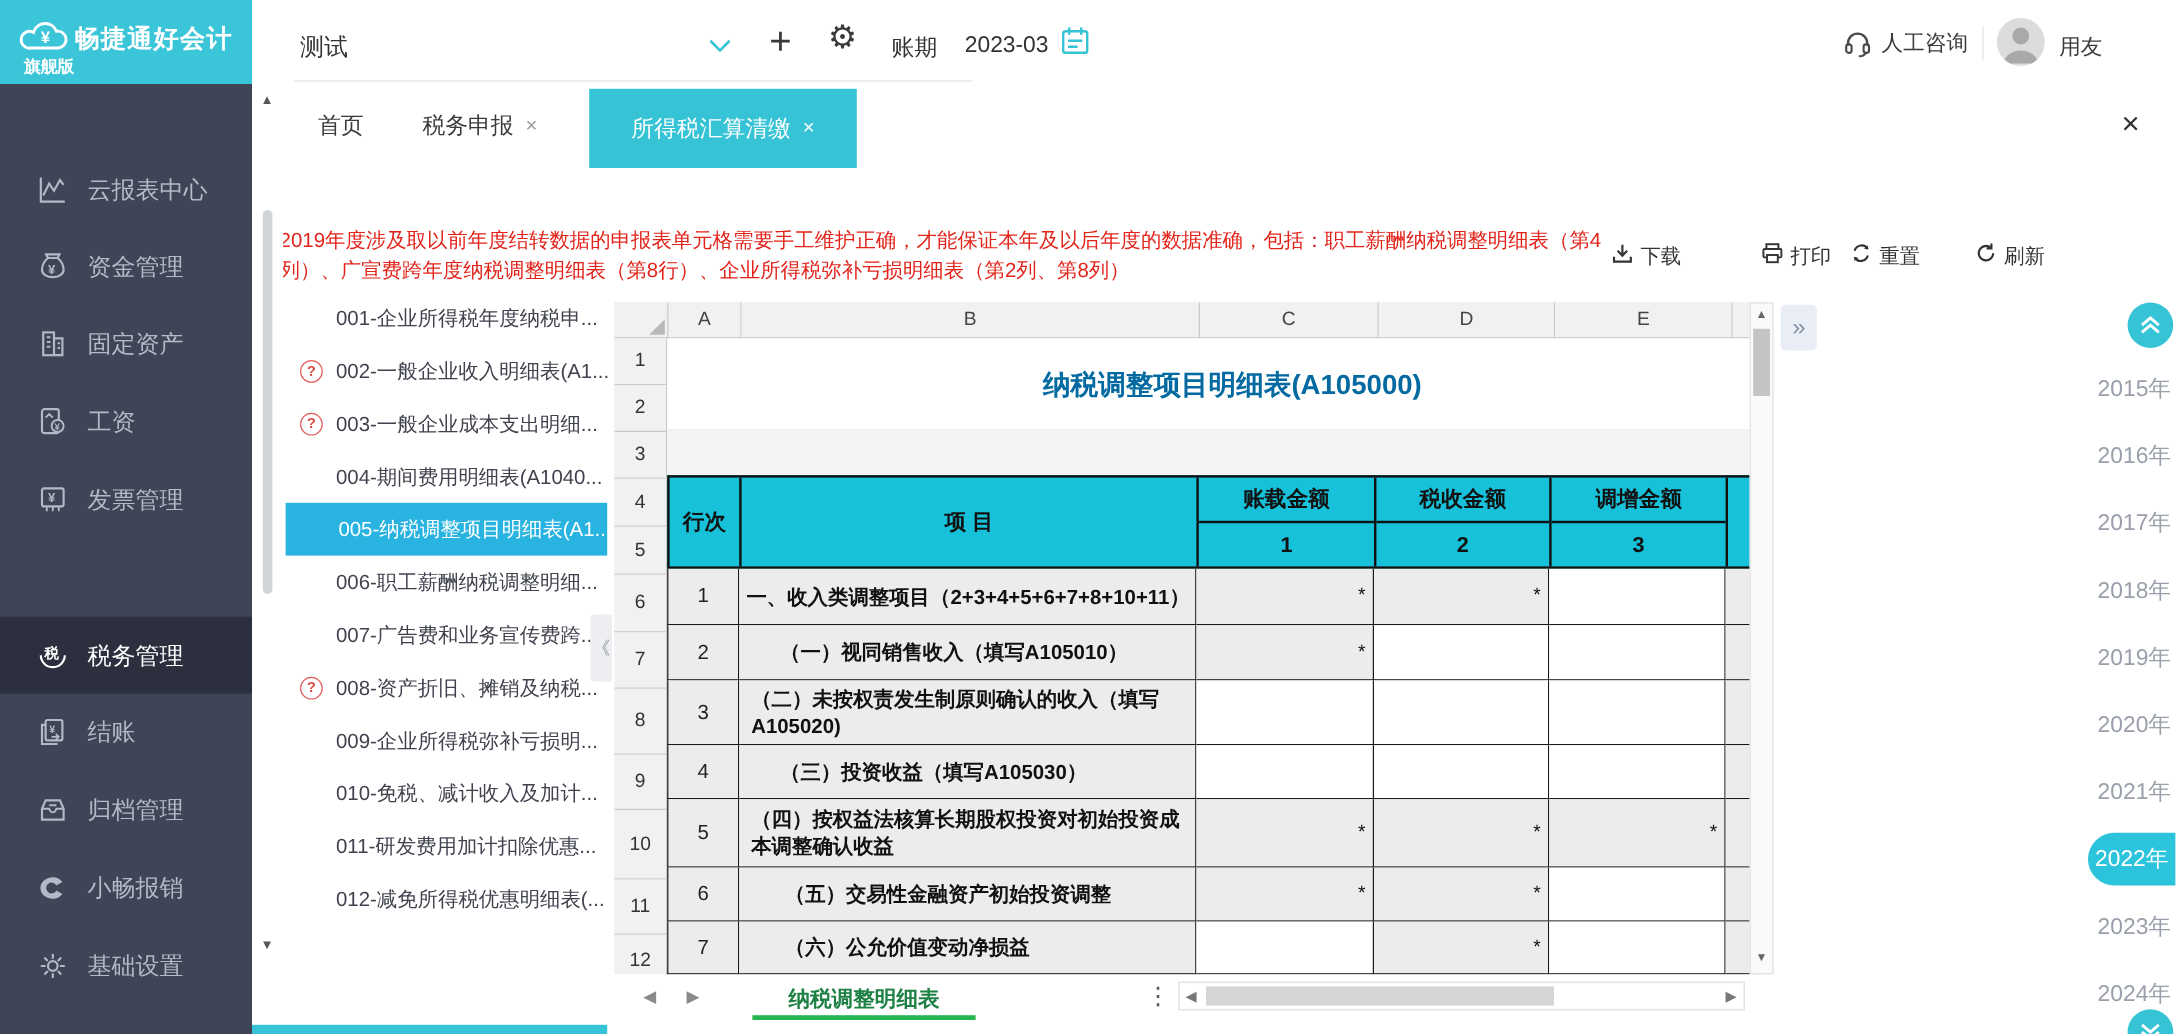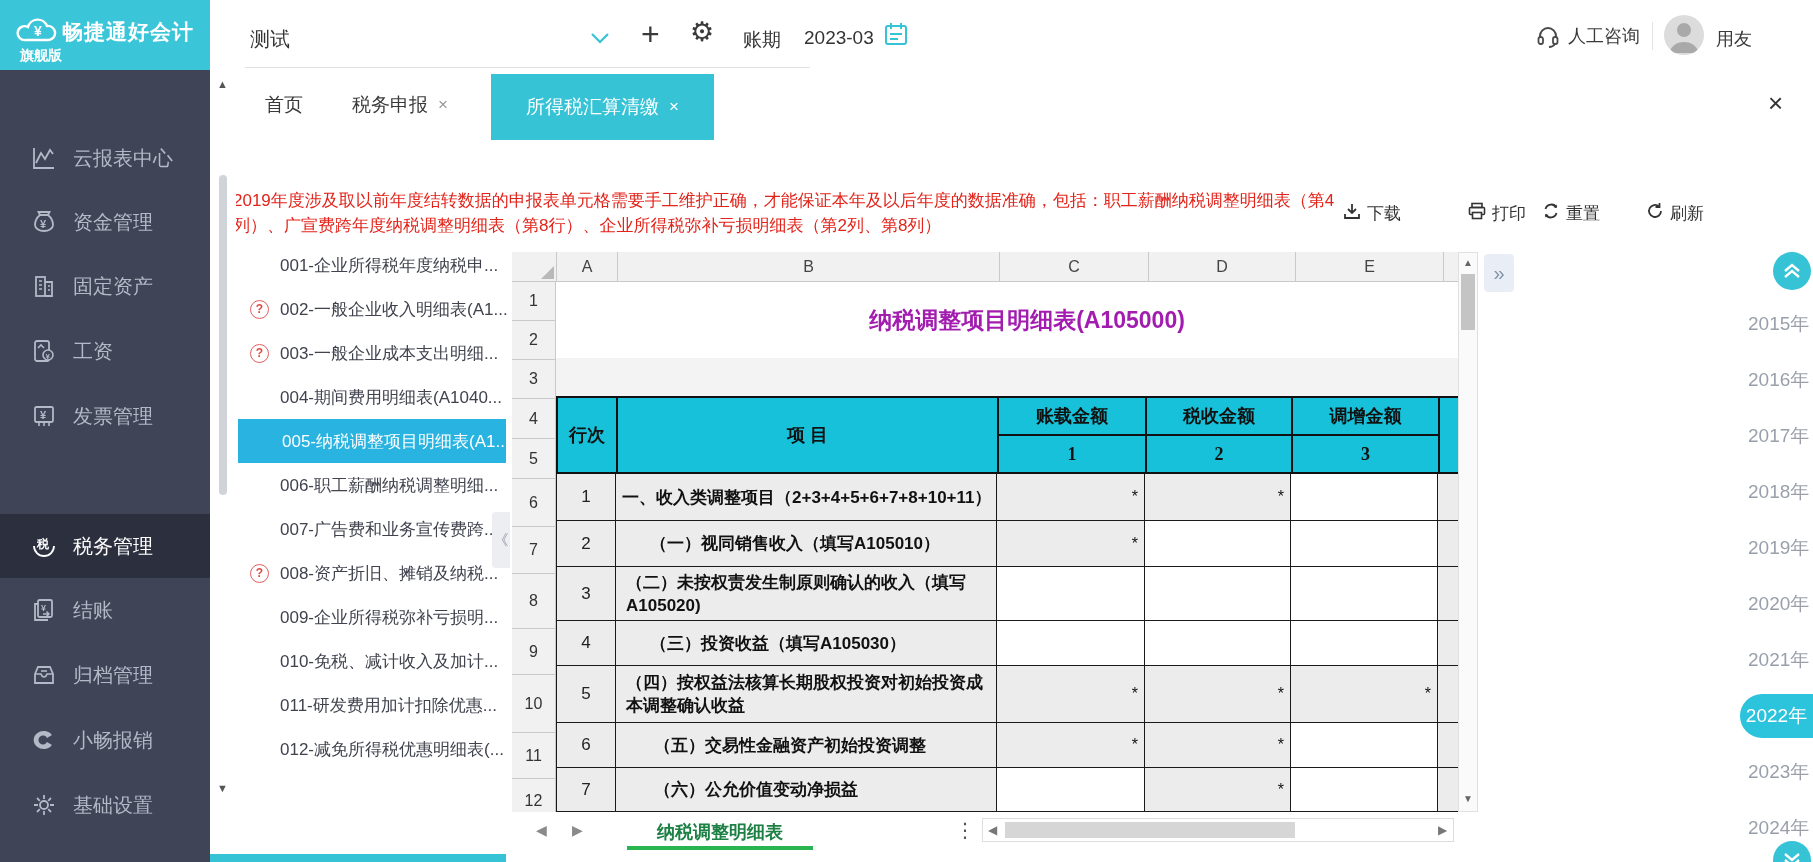--- a/index.html
+++ b/index.html
@@ -68,27 +68,27 @@
   .colhdr{position:absolute;left:0;top:0;height:30px;display:flex;}
   .colhdr div{border-right:1px solid #c9c9c9;border-bottom:1px solid #c9c9c9;background:#f1f1f1;
     display:flex;align-items:center;justify-content:center;font-size:16px;color:#444;}
   #corner-cell{position:relative;}
   #corner-tri{position:absolute;right:2px;bottom:2px;width:0;height:0;border-left:13px solid transparent;border-bottom:13px solid #b9b9b9;}
   #rownums{position:absolute;left:0;top:30px;width:44px;}
   #rownums div{border-right:1px solid #c9c9c9;border-bottom:1px solid #c9c9c9;background:#f1f1f1;
     display:flex;align-items:center;justify-content:center;font-size:16px;color:#333;}
   #titleband{position:absolute;left:44px;top:30px;width:906px;height:76px;background:#fff;border-bottom:1px solid #ddd;}
   #sheet-title{position:absolute;left:60px;top:0;width:822px;height:76px;display:flex;align-items:center;justify-content:center;
-    font-size:23px;font-weight:bold;color:#a21caf;}
+    font-size:23px;font-weight:bold;color:#0369a1;}
   #r3band{position:absolute;left:44px;top:106px;width:906px;height:38px;background:#f3f3f3;border-bottom:1px solid #ddd;}
   #theader{position:absolute;left:44px;top:144px;width:906px;height:78px;display:flex;background:#16c1d9;border:2px solid #111;box-sizing:border-box;}
   .th-cell{border-right:2px solid #111;display:flex;align-items:center;justify-content:center;
     font-size:18px;font-weight:bold;color:#111;box-sizing:border-box;}
   .th-split{display:flex;flex-direction:column;border-right:2px solid #111;box-sizing:border-box;}
-  .th-split div{flex:1;display:flex;align-items:center;justify-content:center;font-size:18px;font-weight:bold;color:#111;box-sizing:border-box;font-family:Liberation Serif, serif;}
+  .th-split div{flex:1;display:flex;align-items:center;justify-content:center;font-size:18px;font-weight:bold;color:#111;box-sizing:border-box;}
   .th-split .top{border-bottom:2px solid #111;}
   #tbody{position:absolute;left:44px;top:222px;width:906px;display:flex;flex-direction:column;}
   .trow{display:flex;}
   .td{box-sizing:border-box;border-right:1.5px solid #1a1a1a;border-bottom:1.5px solid #1a1a1a;background:#fff;overflow:hidden;}
   .td.first{border-left:1.5px solid #1a1a1a;}
   .td.gray{background:#ececec;}
   .td.num{display:flex;align-items:center;justify-content:center;font-size:17px;color:#222;}
   .td.item{font-size:17px;font-weight:bold;color:#111;line-height:23px;display:flex;align-items:center;}
   .td.val{display:flex;align-items:center;justify-content:flex-end;padding-right:6px;font-size:16px;color:#111;}
 

